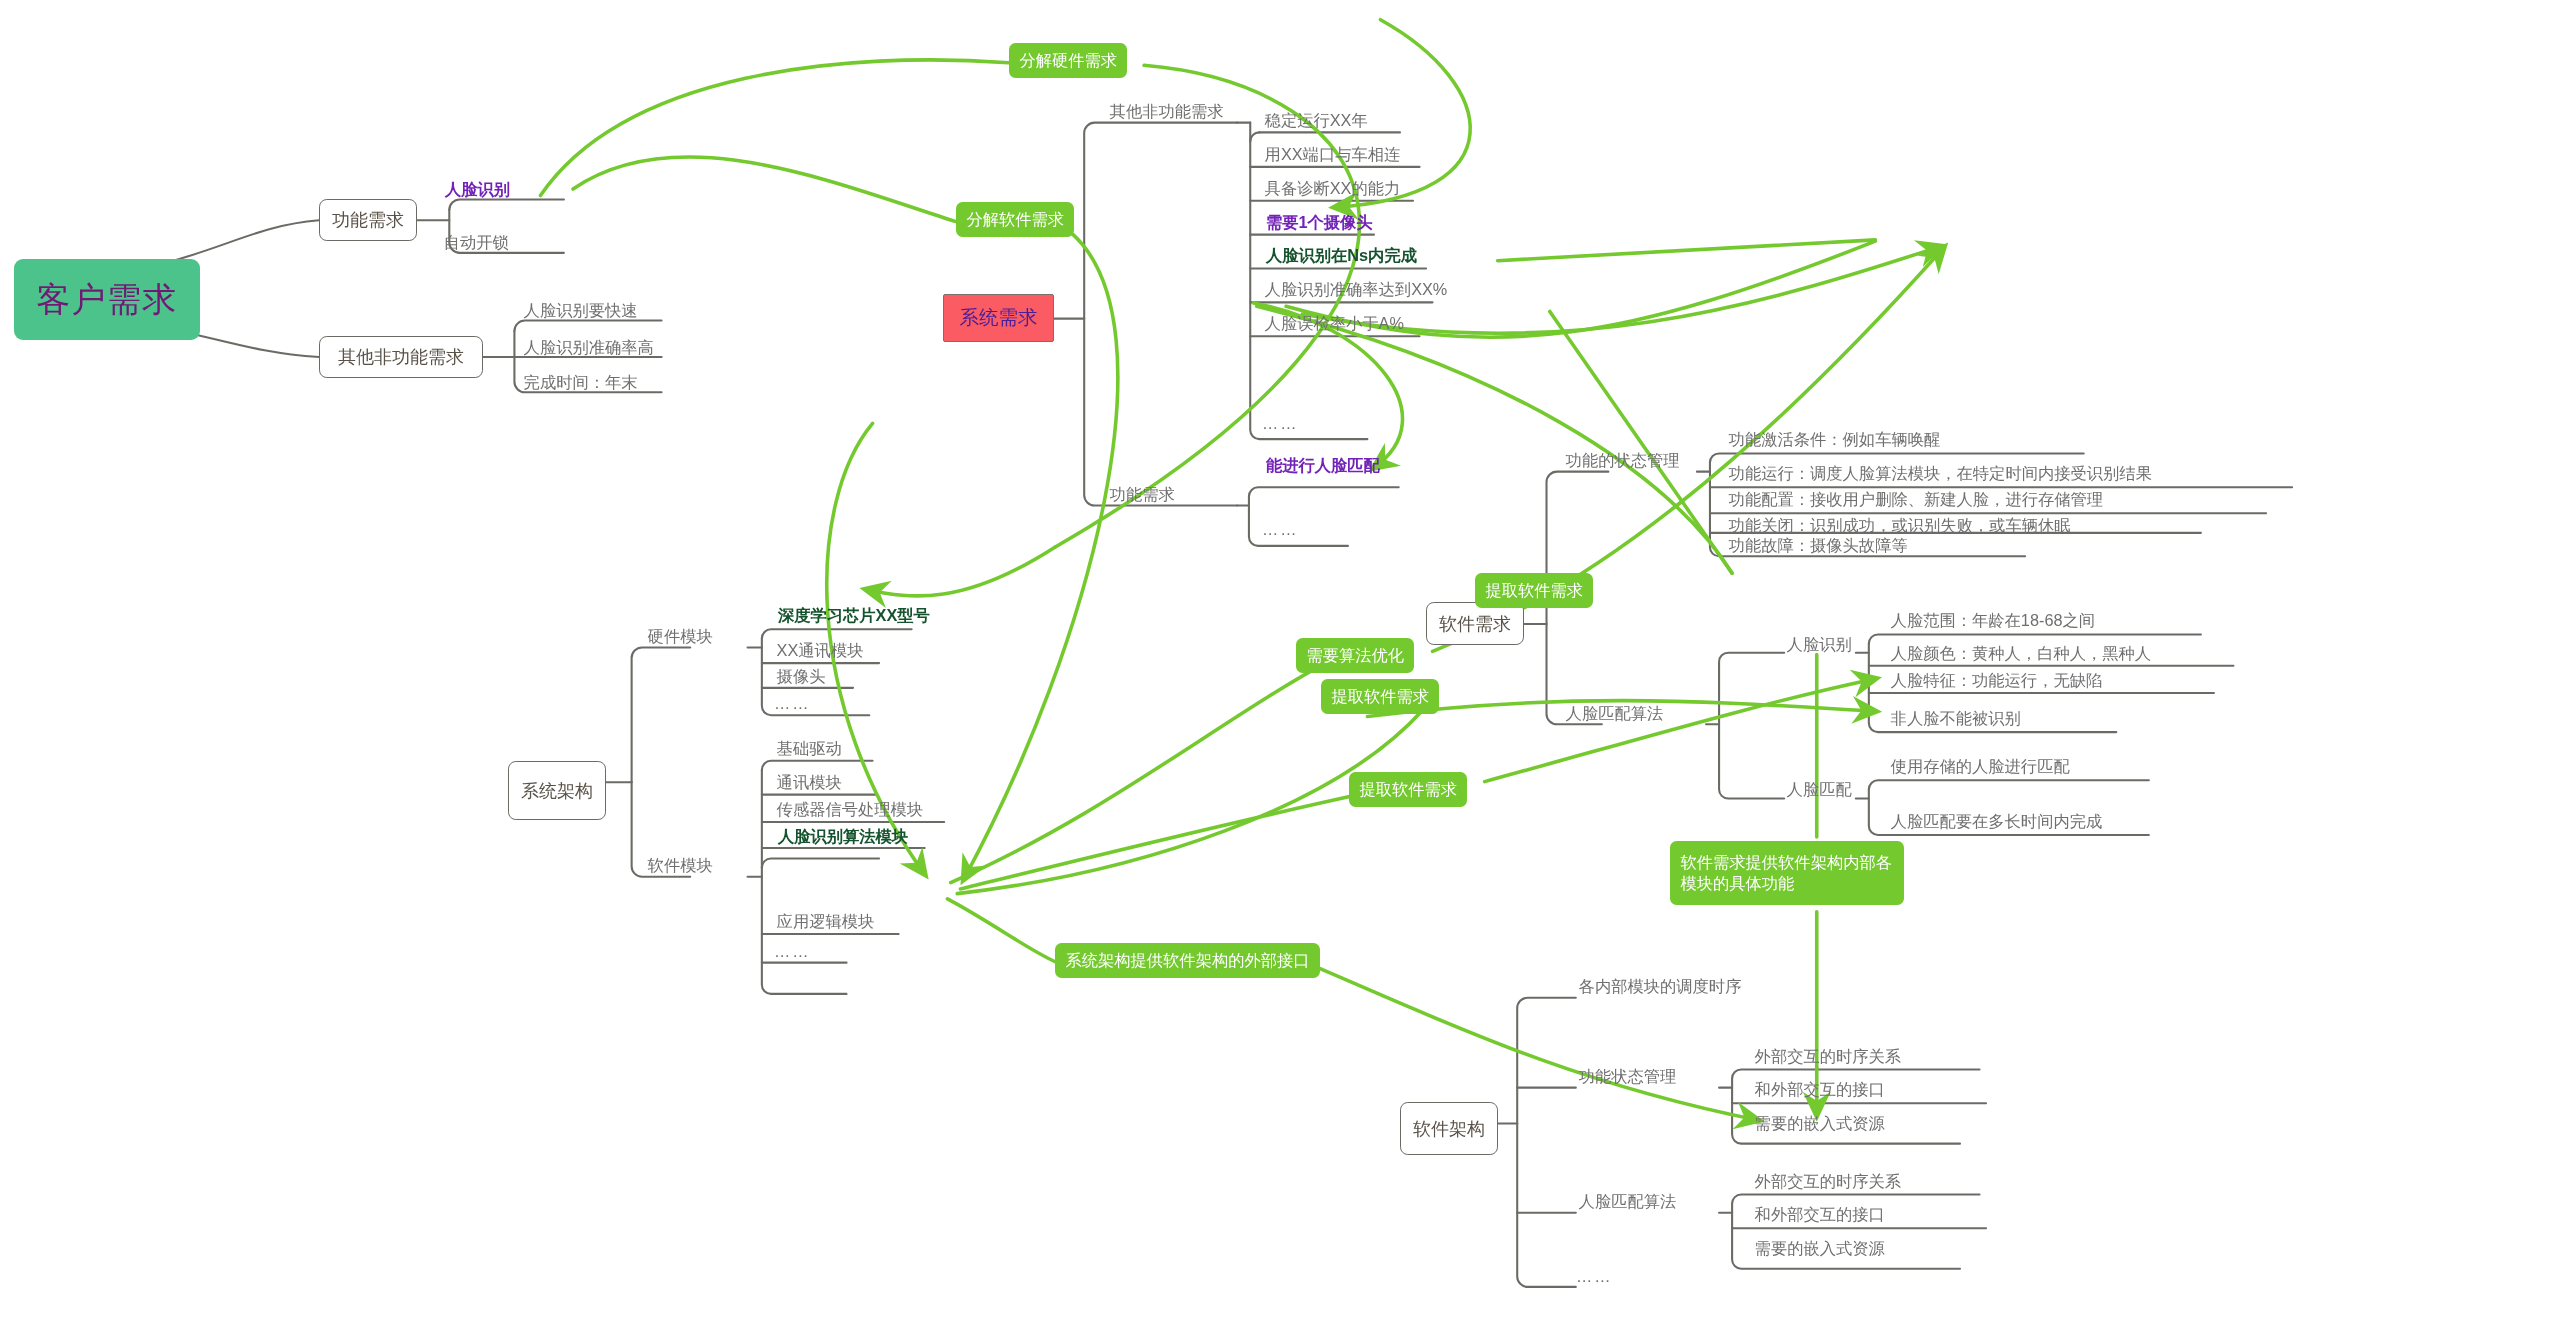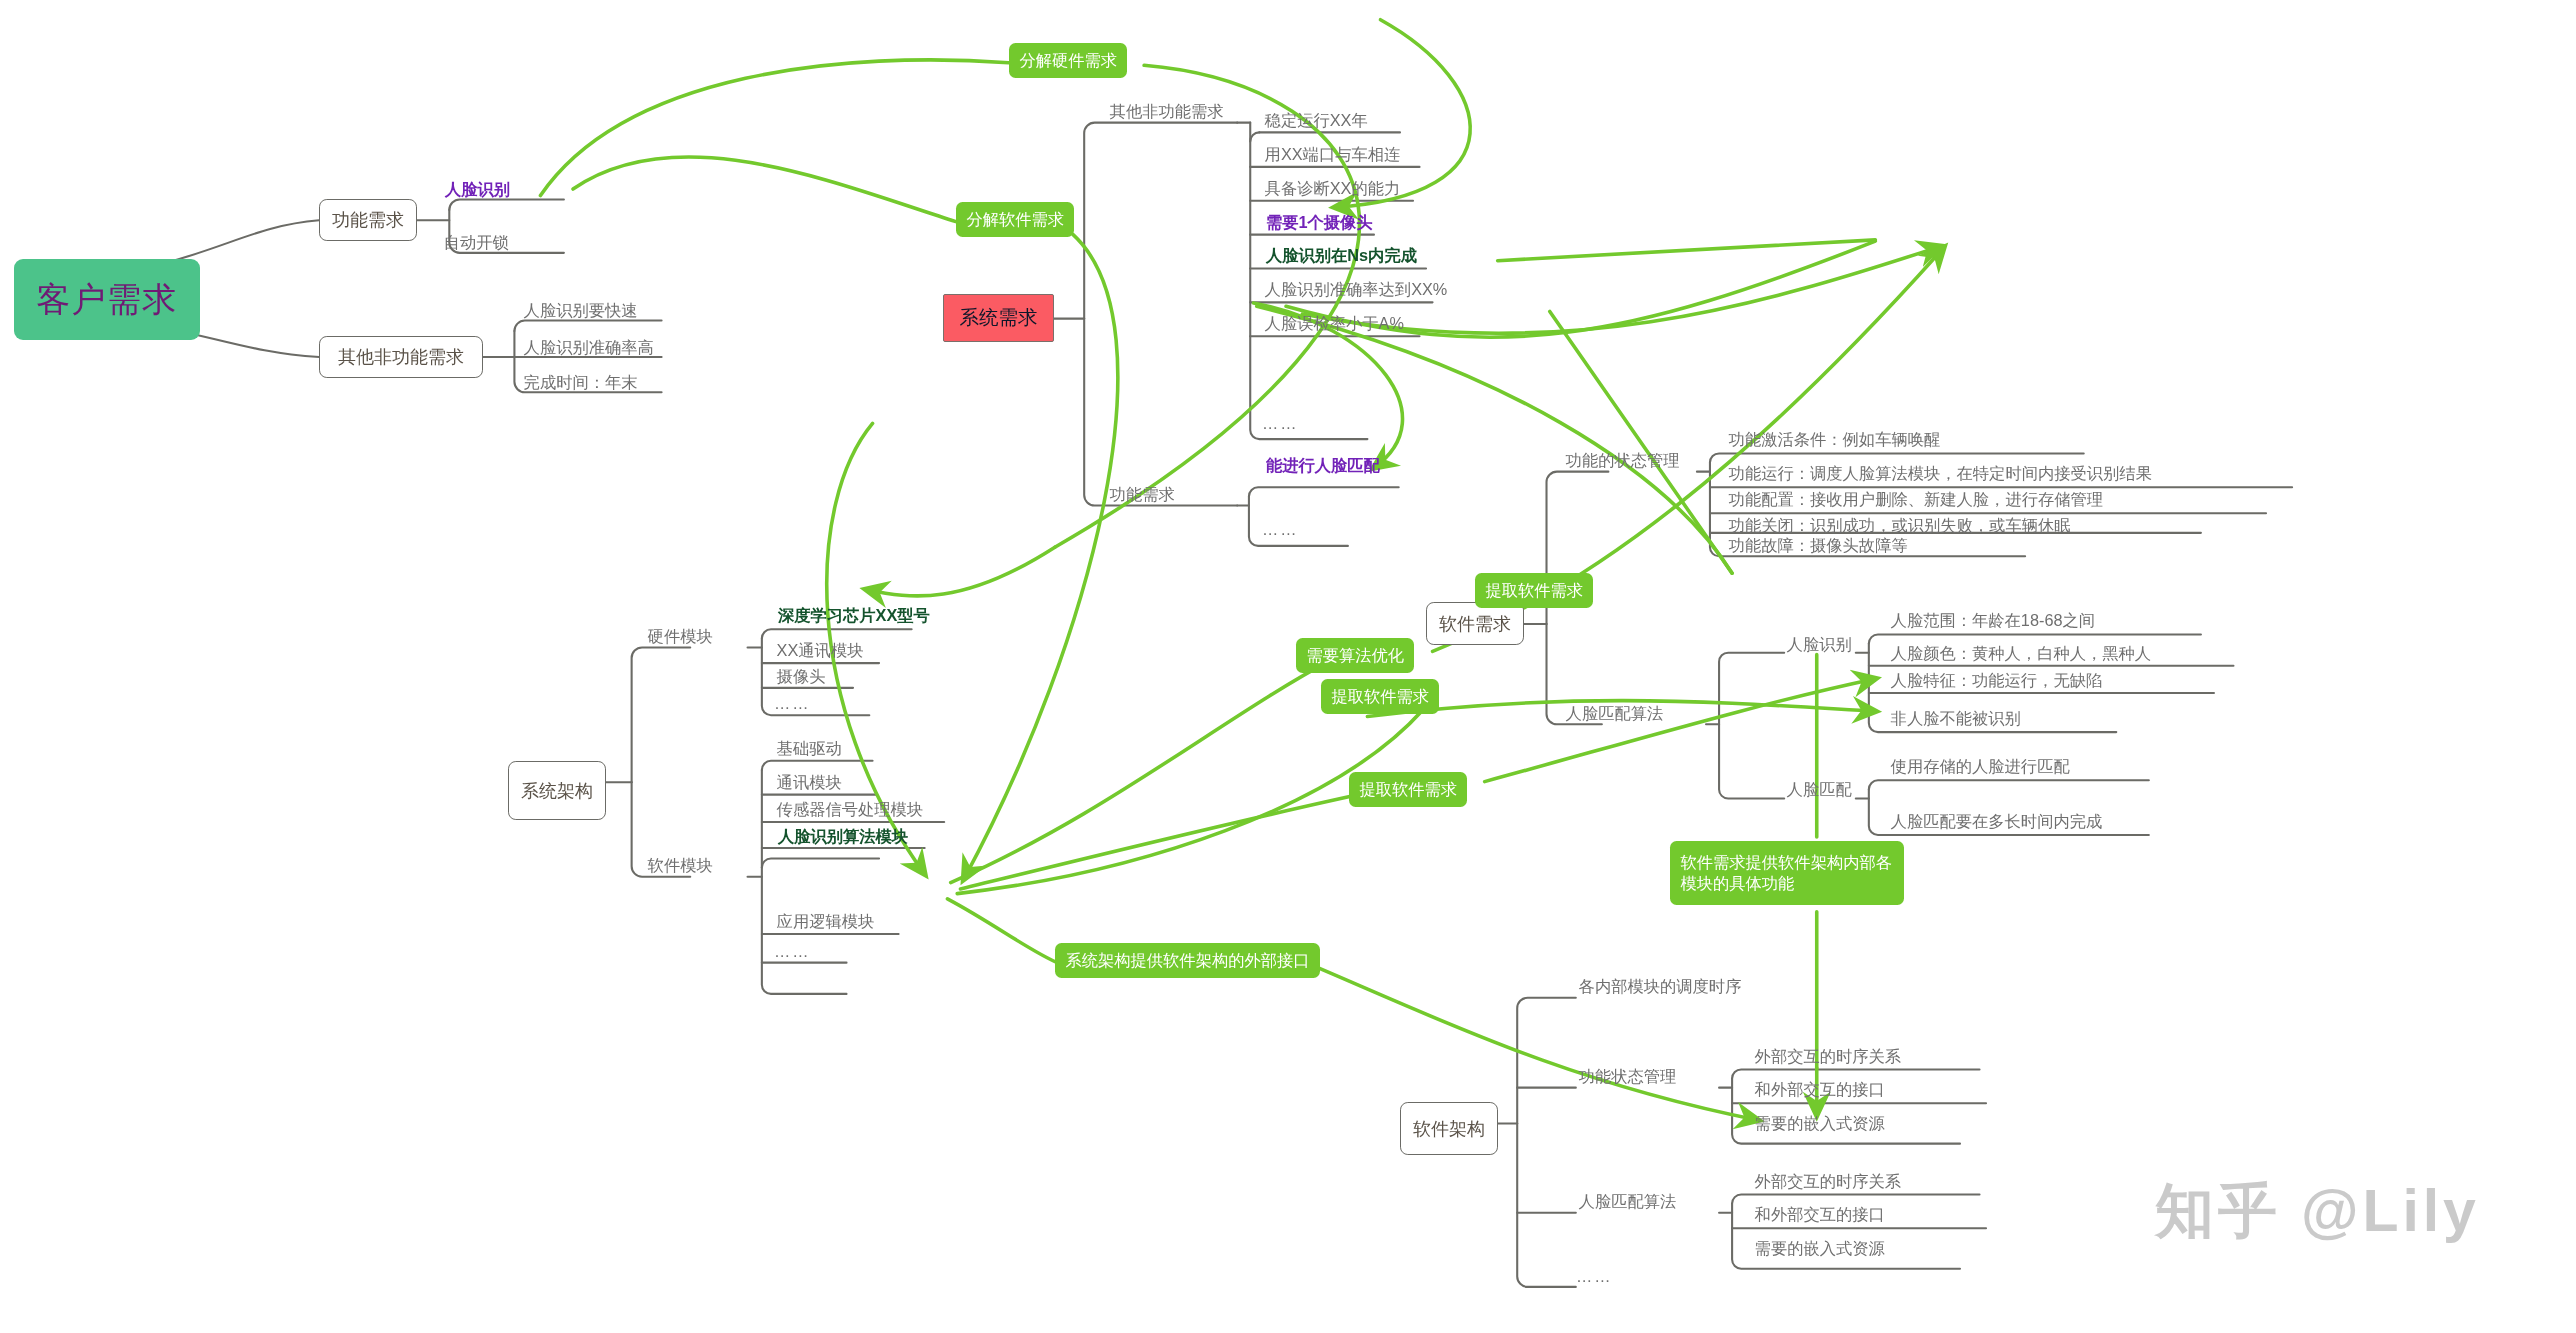--- a/index.html
+++ b/index.html
@@ -18,21 +18,21 @@
     font-size:34px;line-height:1;padding:23.4px 22px;letter-spacing:1.3px;
     display:flex;align-items:center;justify-content:center;
   }
   .boxnode{
     background:#ffffff;border:1.3px solid #6b6b66;border-radius:7.8px;
     color:#5a5248;font-size:18px;line-height:1;padding:12.4px 14.3px;
     display:flex;align-items:center;justify-content:center;
   }
   .rednode{
     background:#FB5B63;border:1.3px solid #7a6f6a;border-radius:2px;
-    color:#0f172a;font-size:19.5px;line-height:1;padding:11.7px 17px;
+    color:#4c1d95;font-size:19.5px;line-height:1;padding:11.7px 17px;
     display:flex;align-items:center;justify-content:center;
   }
   .leaf{
     color:#6f6f6f;font-size:16.3px;line-height:1;
     padding:0 3.9px 5.9px 3.9px;display:block;
   }
   .leaf.bold{font-weight:bold;}
   .leaf.purple{color:#7222b8;}
   .leaf.blue{color:#14532d;}
   .plain{
@@ -291,16 +291,15 @@
 
   <div class="node glabel" style="left:1009px;top:43px;">分解硬件需求</div>
   <div class="node glabel" style="left:956px;top:202px;">分解软件需求</div>
   <div class="node glabel" style="left:1475px;top:573px;">提取软件需求</div>
   <div class="node glabel" style="left:1296px;top:638px;">需要算法优化</div>
   <div class="node glabel" style="left:1321px;top:679px;">提取软件需求</div>
   <div class="node glabel" style="left:1349px;top:772px;">提取软件需求</div>
   <div class="node glabel multi" style="left:1670px;top:841px;width:234px;height:64px;">软件需求提供软件架构内部各模块的具体功能</div>
   <div class="node glabel" style="left:1055px;top:943px;">系统架构提供软件架构的外部接口</div>
 
-  <div class="watermark" style="left:2155px;top:1172px;">知乎 @Lily</div>
 
 </div>
 
 
 </body></html>

